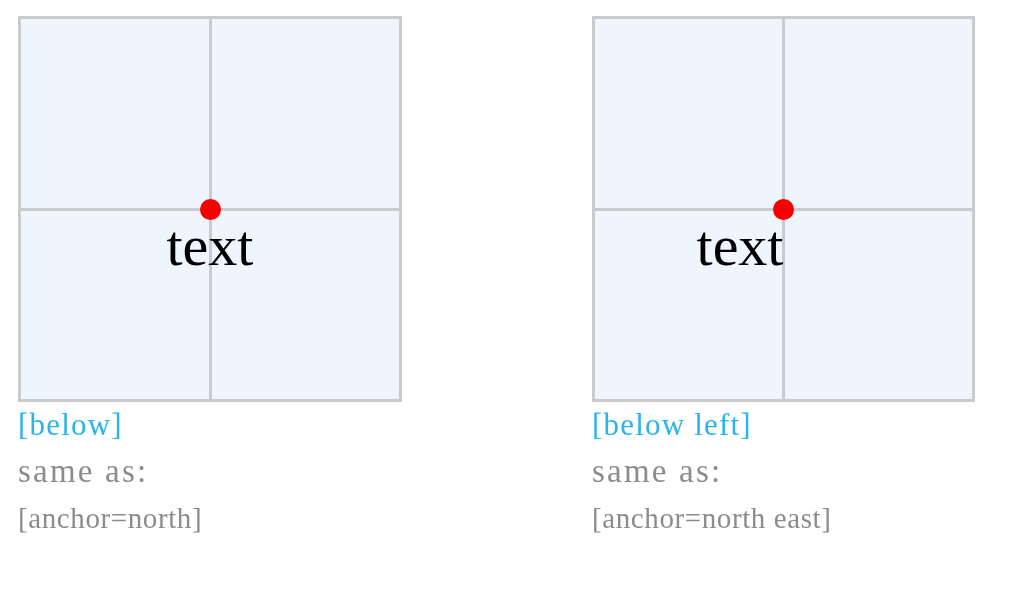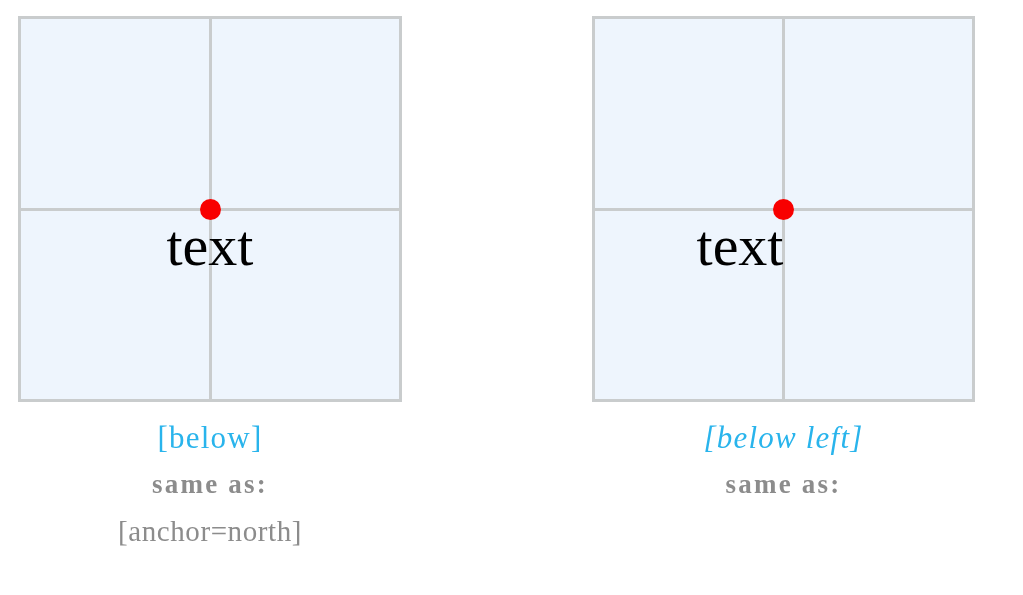--- a/index.html
+++ b/index.html
@@ -97,41 +97,39 @@
   
   .node-text.anchor-north-east {
     left: 50%;
     top: 50%;
     transform: translate(-100%, 8px);
   }
 
   
   .caption {
     position: absolute;
-    top: 415px;
-    text-align: center;
+    top: 402px;
     font-family: "Liberation Serif", "DejaVu Serif", serif;
   }
   .caption.left  { left: 18px;  width: 384px; }
   .caption.right { left: 592px; width: 383px; }
 
   .caption-primary {
     display: block;
     font-size: 31px;
     line-height: 46px;
     letter-spacing: 1.2px;
     white-space: nowrap;
   }
   .caption-sameas {
     display: block;
-    font-size: 27px;
+    font-size: 33px;
     line-height: 47px;
     letter-spacing: 2.2px;
     white-space: nowrap;
-    font-weight: bold;
   }
   .caption-secondary {
     display: block;
     font-size: 29px;
     line-height: 47px;
     letter-spacing: 0.6px;
     white-space: nowrap;
   }
 </style>
 </head>
@@ -157,17 +155,18 @@
   <div class="panel right">
     <div class="grid-box" style="background: rgb(238, 245, 253); border-color: rgb(201, 204, 205);">
       <div class="grid-line v" style="background: rgb(201, 204, 205);"></div>
       <div class="grid-line h" style="background: rgb(201, 204, 205);"></div>
     </div>
     <div class="anchor-dot" style="background: rgb(248, 0, 0);"></div>
     <div class="node-text anchor-north-east" style="color: rgb(0, 0, 0);">text</div>
   </div>
 
   <div class="caption right">
-    <span class="caption-primary" style="color: rgb(41, 180, 236); font-style: italic;">[below left]</span>
+    <span class="caption-primary" style="color: rgb(41, 180, 236);">[below left]</span>
     <span class="caption-sameas" style="color: rgb(140, 140, 140);">same as:</span>
+    <span class="caption-secondary" style="color: rgb(140, 140, 140);">[anchor=north east]</span>
   </div>
 
 </div>
 
 </body></html>

